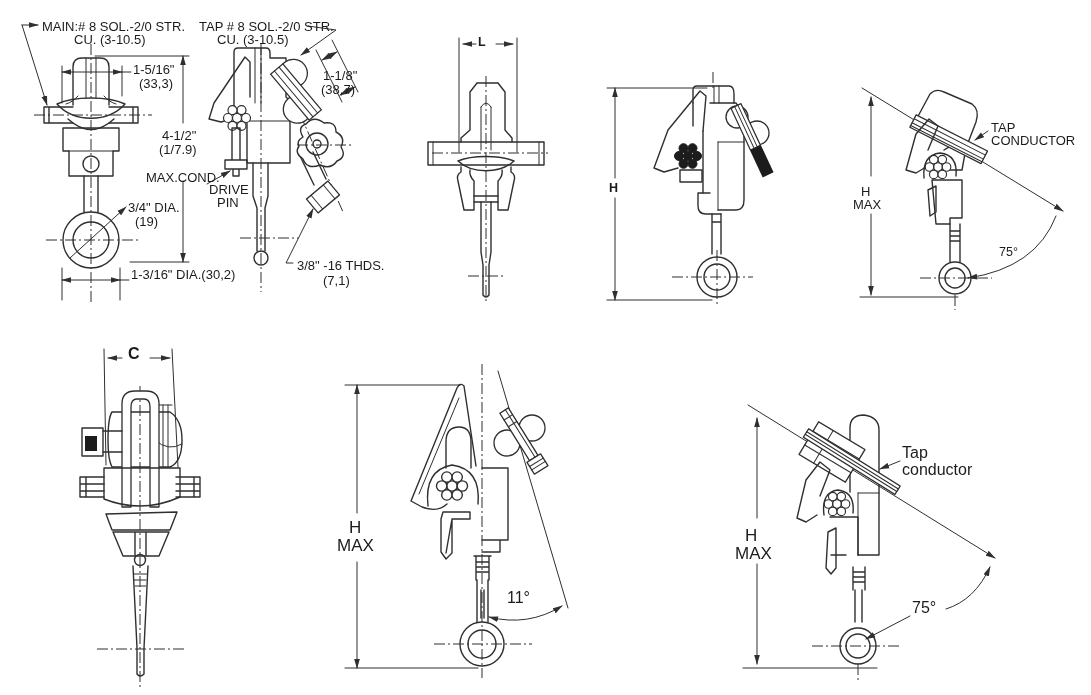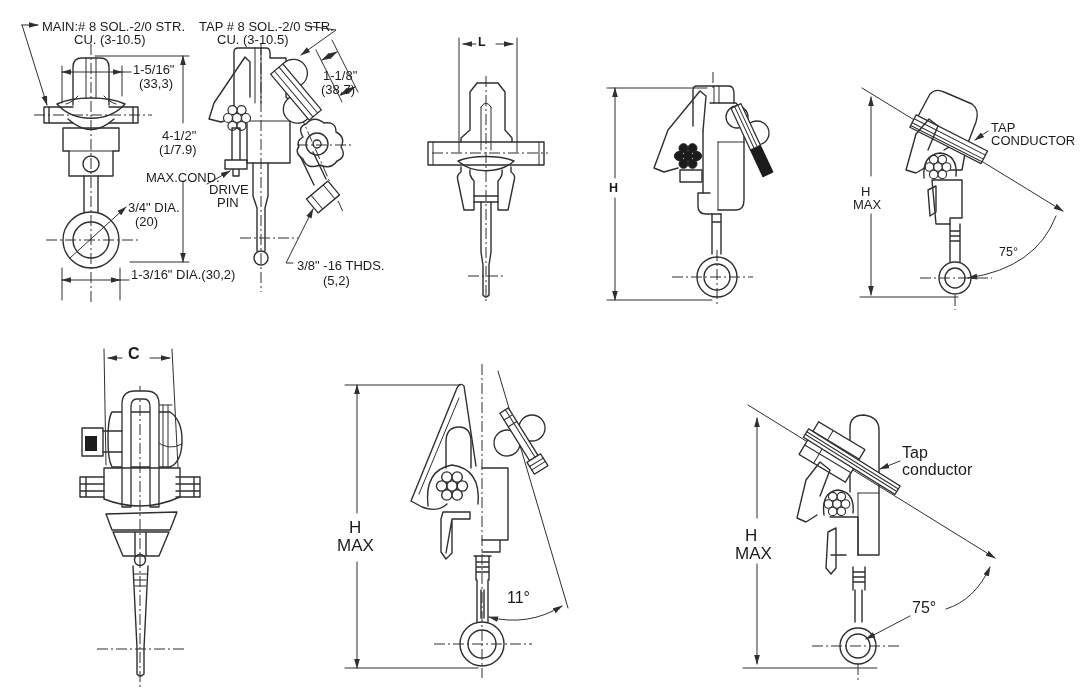--- a/index.html
+++ b/index.html
@@ -259,24 +259,24 @@
 <div class="lbl" style="left:133px;top:63px">1-5/16"</div>
 <div class="lbl" style="left:139px;top:77px">(33,3)</div>
 <div class="lbl" style="left:323px;top:69px">1-1/8"</div>
 <div class="lbl" style="left:321px;top:83px">(38,7)</div>
 <div class="lbl" style="left:162px;top:129px">4-1/2"</div>
 <div class="lbl" style="left:159px;top:143px">(1/7.9)</div>
 <div class="lbl" style="left:146px;top:171px">MAX.COND.</div>
 <div class="lbl" style="left:209px;top:183px">DRIVE</div>
 <div class="lbl" style="left:217px;top:196px">PIN</div>
 <div class="lbl" style="left:128px;top:201px">3/4" DIA.</div>
-<div class="lbl" style="left:135px;top:215px">(20)</div>
+<div class="lbl" style="left:135px;top:215px">(19)</div>
 <div class="lbl" style="left:131px;top:268px">1-3/16" DIA.(30,2)</div>
 <div class="lbl" style="left:297px;top:259px">3/8" -16 THDS.</div>
-<div class="lbl" style="left:323px;top:274px">(5,2)</div>
+<div class="lbl" style="left:323px;top:274px">(7,1)</div>
 <div class="lbl b t12" style="left:478px;top:36px">L</div>
 <div class="lbl b t12" style="left:609px;top:182px">H</div>
 <div class="lbl" style="left:991px;top:121px">TAP</div>
 <div class="lbl" style="left:991px;top:134px">CONDUCTOR</div>
 <div class="lbl" style="left:861px;top:185px">H</div>
 <div class="lbl" style="left:853px;top:198px">MAX</div>
 <div class="lbl t12" style="left:999px;top:246px">75°</div>
 <div class="lbl b t16" style="left:128px;top:345px">C</div>
 <div class="lbl t17" style="left:349px;top:519px">H</div>
 <div class="lbl t17" style="left:337px;top:537px">MAX</div>

